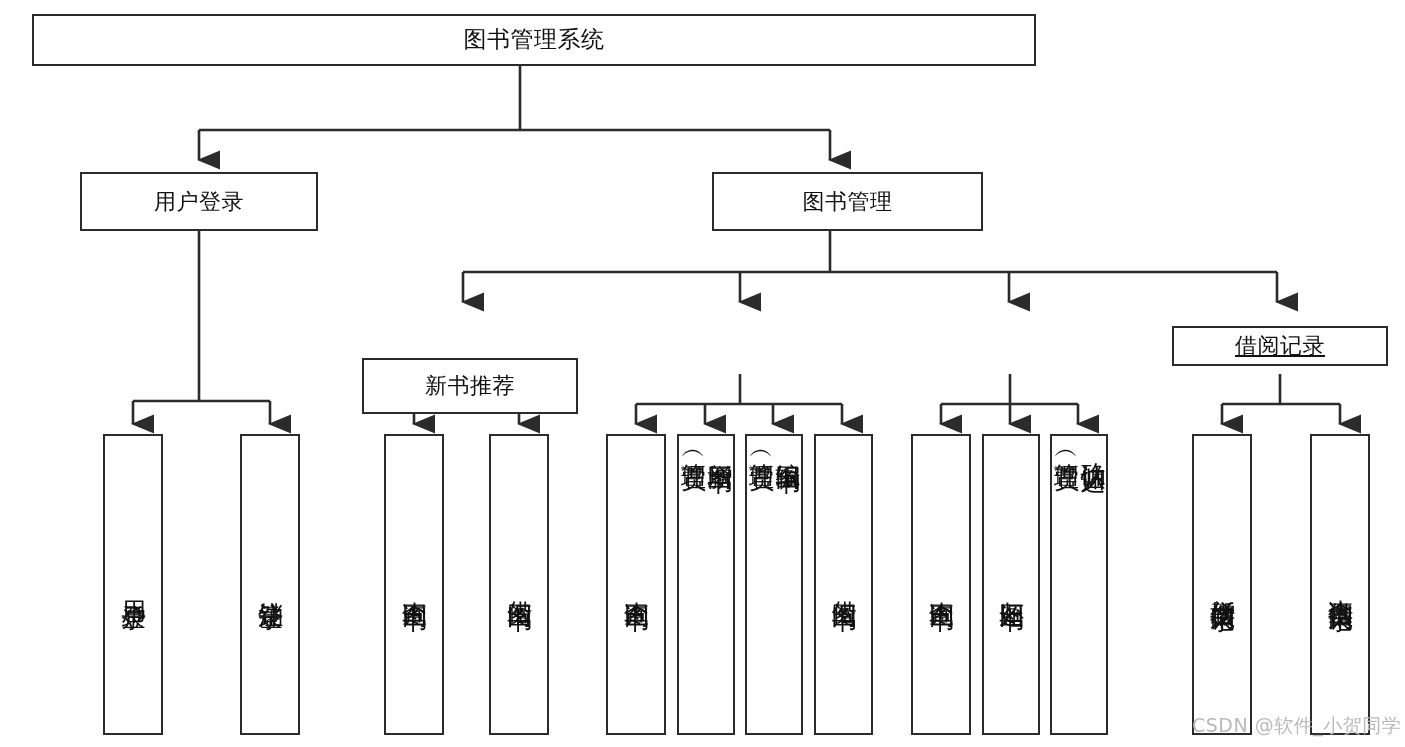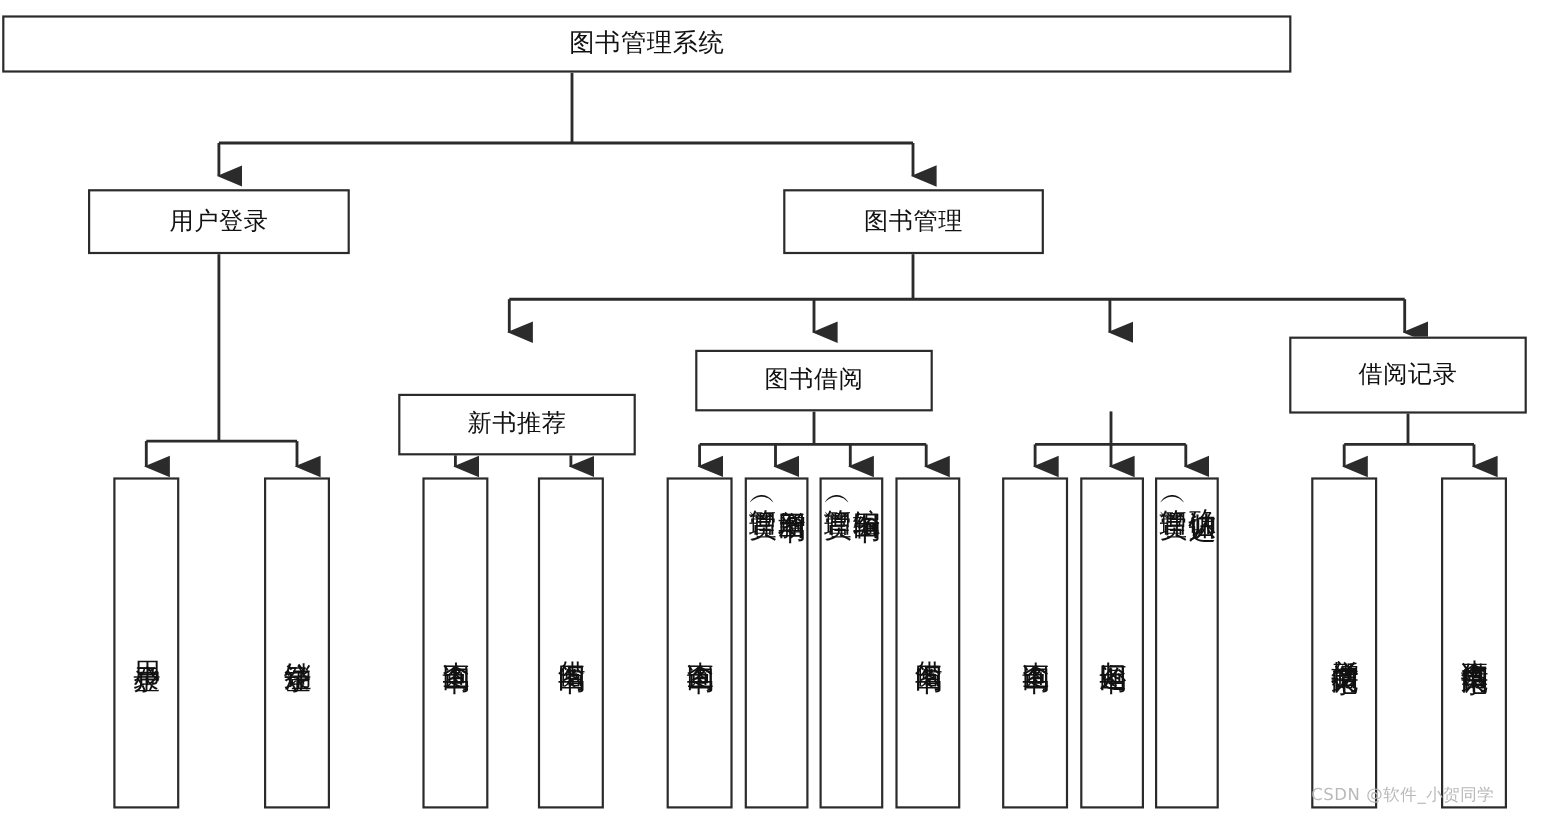--- a/index.html
+++ b/index.html
@@ -59,21 +59,21 @@
     text-orientation: upright;
     font-size: 25px;
     line-height: 1.06;
     letter-spacing: 2px;
     text-align: center;
   }
   #watermark {
     position: absolute;
     left: 1192px;
     top: 713px;
-    font-size: 15px;
+    font-size: 19px;
     color: #b9b9b9;
     letter-spacing: 0.5px;
     white-space: nowrap;
     z-index: 5;
     font-family: "DejaVu Sans", "Liberation Sans", sans-serif;
     text-align: right;
   }
 </style>
 </head>
 <body>
@@ -123,38 +123,35 @@
       <path d="M 1010 404 L 1010 424" marker-end="url(#arw)"></path>
       <path d="M 1078 404 L 1078 424" marker-end="url(#arw)"></path>
 
       <path d="M 1280 374 L 1280 404"></path>
       <path d="M 1222 404 L 1340 404"></path>
       <path d="M 1222 404 L 1222 424" marker-end="url(#arw)"></path>
       <path d="M 1340 404 L 1340 424" marker-end="url(#arw)"></path>
     </g>
   </svg>
 
-  <div class="node h-node root" style="left:2px; top:14px; width:1172px; height:52px;">
+  <div class="node h-node root" style="left:32px; top:14px; width:1004px; height:52px;">
     <span class="lbl">图书管理系统</span>
   </div>
 
   <div class="node h-node" style="left:80px; top:172px; width:238px; height:59px;">
     <span class="lbl">用户登录</span>
   </div>
-  <div class="node h-node" style="left:712px; top:172px; width:237px; height:59px;">
+  <div class="node h-node" style="left:712px; top:172px; width:271px; height:59px;">
     <span class="lbl">图书管理</span>
   </div>
 
   <div class="node h-node" style="left:362px; top:318px; width:216px; height:56px;margin-top:40px;">
     <span class="lbl">新书推荐</span>
   </div>
-  <div class="node h-node" style="left:632px; top:318px; width:216px; height:56px;">
-    <span class="lbl">图书借阅</span>
-  </div>
-  <div class="node h-node" style="left:1172px; top:306px; width:216px; height:70px;">
+  <div class="node h-node" style="left:1172px; top:326px; width:216px; height:40px;text-decoration:underline;">
     <span class="lbl">借阅记录</span>
   </div>
 
   <div class="node leaf centered" style="left:103px; top:434px; width:60px; height:301px;">
     <span class="lbl">用户登录</span>
   </div>
   <div class="node leaf centered" style="left:240px; top:434px; width:60px; height:301px;">
     <span class="lbl">注销登录</span>
   </div>
 

